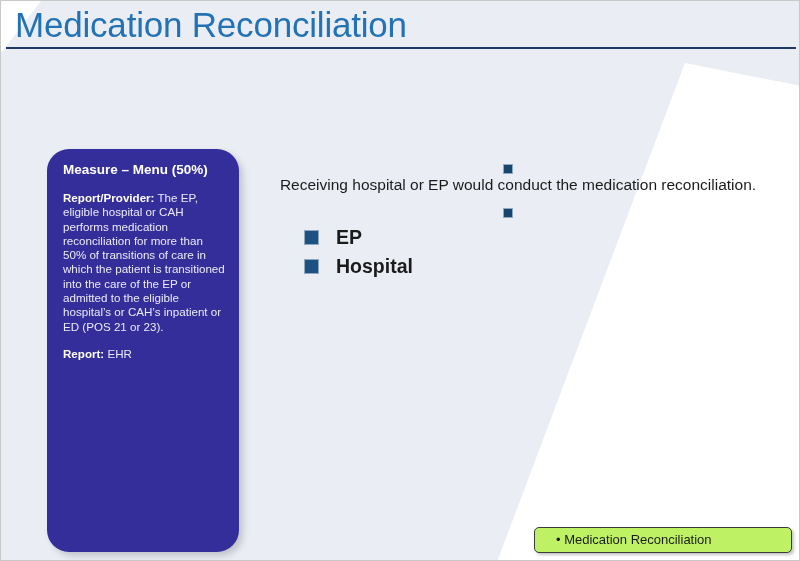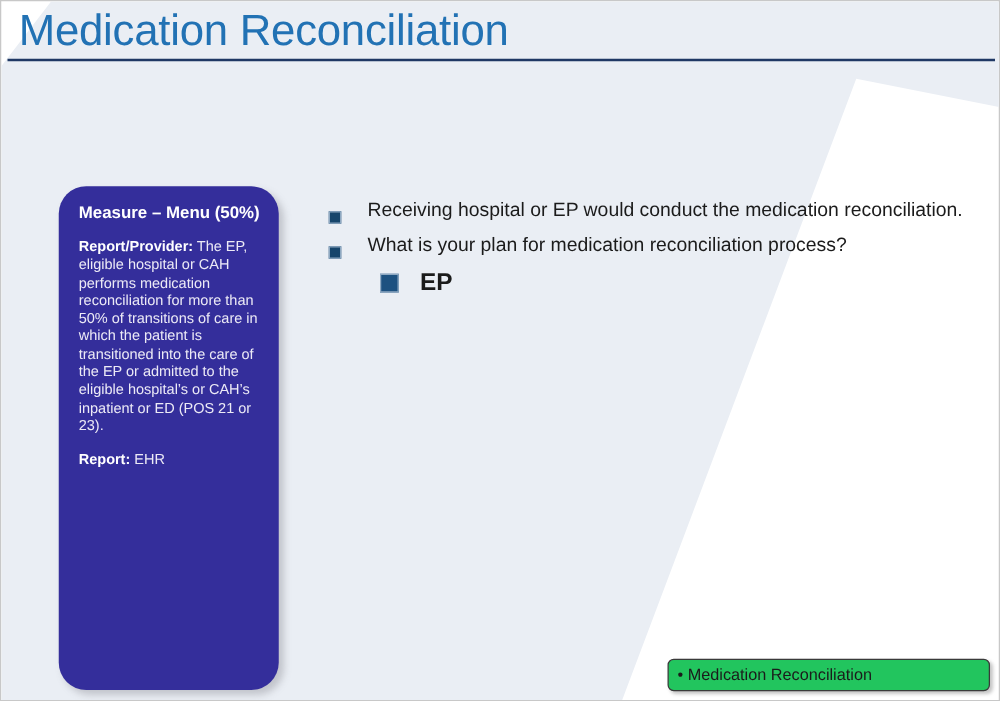--- a/index.html
+++ b/index.html
@@ -71,21 +71,21 @@
     font-weight: bold;
     font-size: 18.5px;
     line-height: 25px;
   }
 
   
   #measure-card {
     position: absolute;
     left: 46px;
     top: 148px;
-    width: 176px;
+    width: 192px;
     height: 403px;
     background: #342E9B;
     border-radius: 22px;
     z-index: 4;
     box-shadow: 4px 4px 6px rgba(120,120,130,0.35);
     box-sizing: border-box;
     padding: 12px 14px 10px 16px;
     color: #ffffff;
     overflow: hidden;
   }
@@ -111,22 +111,23 @@
   
   #bullets {
     position: absolute;
     left: 262px;
     top: 157px;
     width: 510px;
     z-index: 3;
   }
   .bullet-row {
     display: flex;
-    align-items: flex-end;
+    align-items: center;
     margin-bottom: 7px;
+    flex-direction: column;
   }
   .bullet-marker {
     flex: 0 0 auto;
     width: 10px;
     height: 10px;
     background: #17456B;
     border: 1px solid #8FA9C2;
     margin-top: 6px;
     margin-right: 21px;
     box-sizing: border-box;
@@ -163,29 +164,29 @@
     font-weight: bold;
   }
 
   
   #footer-callout {
     position: absolute;
     left: 533px;
     top: 526px;
     width: 258px;
     height: 26px;
-    background: #22c55e;
+    background: #bef264;
     border: 1px solid #3A3A3A;
     border-radius: 5px;
     z-index: 5;
     box-shadow: 2px 2px 3px rgba(110,110,110,0.40);
     display: flex;
     align-items: center;
     box-sizing: border-box;
-    padding-left: 7px;
+    padding-left: 21px;
   }
   #footer-callout-text {
     font-size: 13px;
     color: #1B1B1B;
     line-height: 16px;
   }
 </style>
 </head>
 <body>
 
@@ -218,28 +219,31 @@
   <div id="bullets">
 
     <div class="bullet-row">
       <span class="bullet-marker"></span>
       <span class="bullet-text">Receiving hospital or EP would conduct the medication reconciliation.</span>
     </div>
 
 
     <div class="bullet-row">
       <span class="bullet-marker"></span>
-      <span class="bullet-text">What is your plan for medication reconciliation process?</span>
     </div>
 
     <div id="sub-bullets">
       <div class="sub-row">
         <span class="sub-marker"></span>
         <span class="sub-text">EP</span>
       </div>
+      <div class="sub-row">
+        <span class="sub-marker"></span>
+        <span class="sub-text">Hospital</span>
+      </div>
     </div>
 
   </div>
 
   <div id="footer-callout">
     <span id="footer-callout-text">• Medication Reconciliation</span>
   </div>
 
 </div>
 

